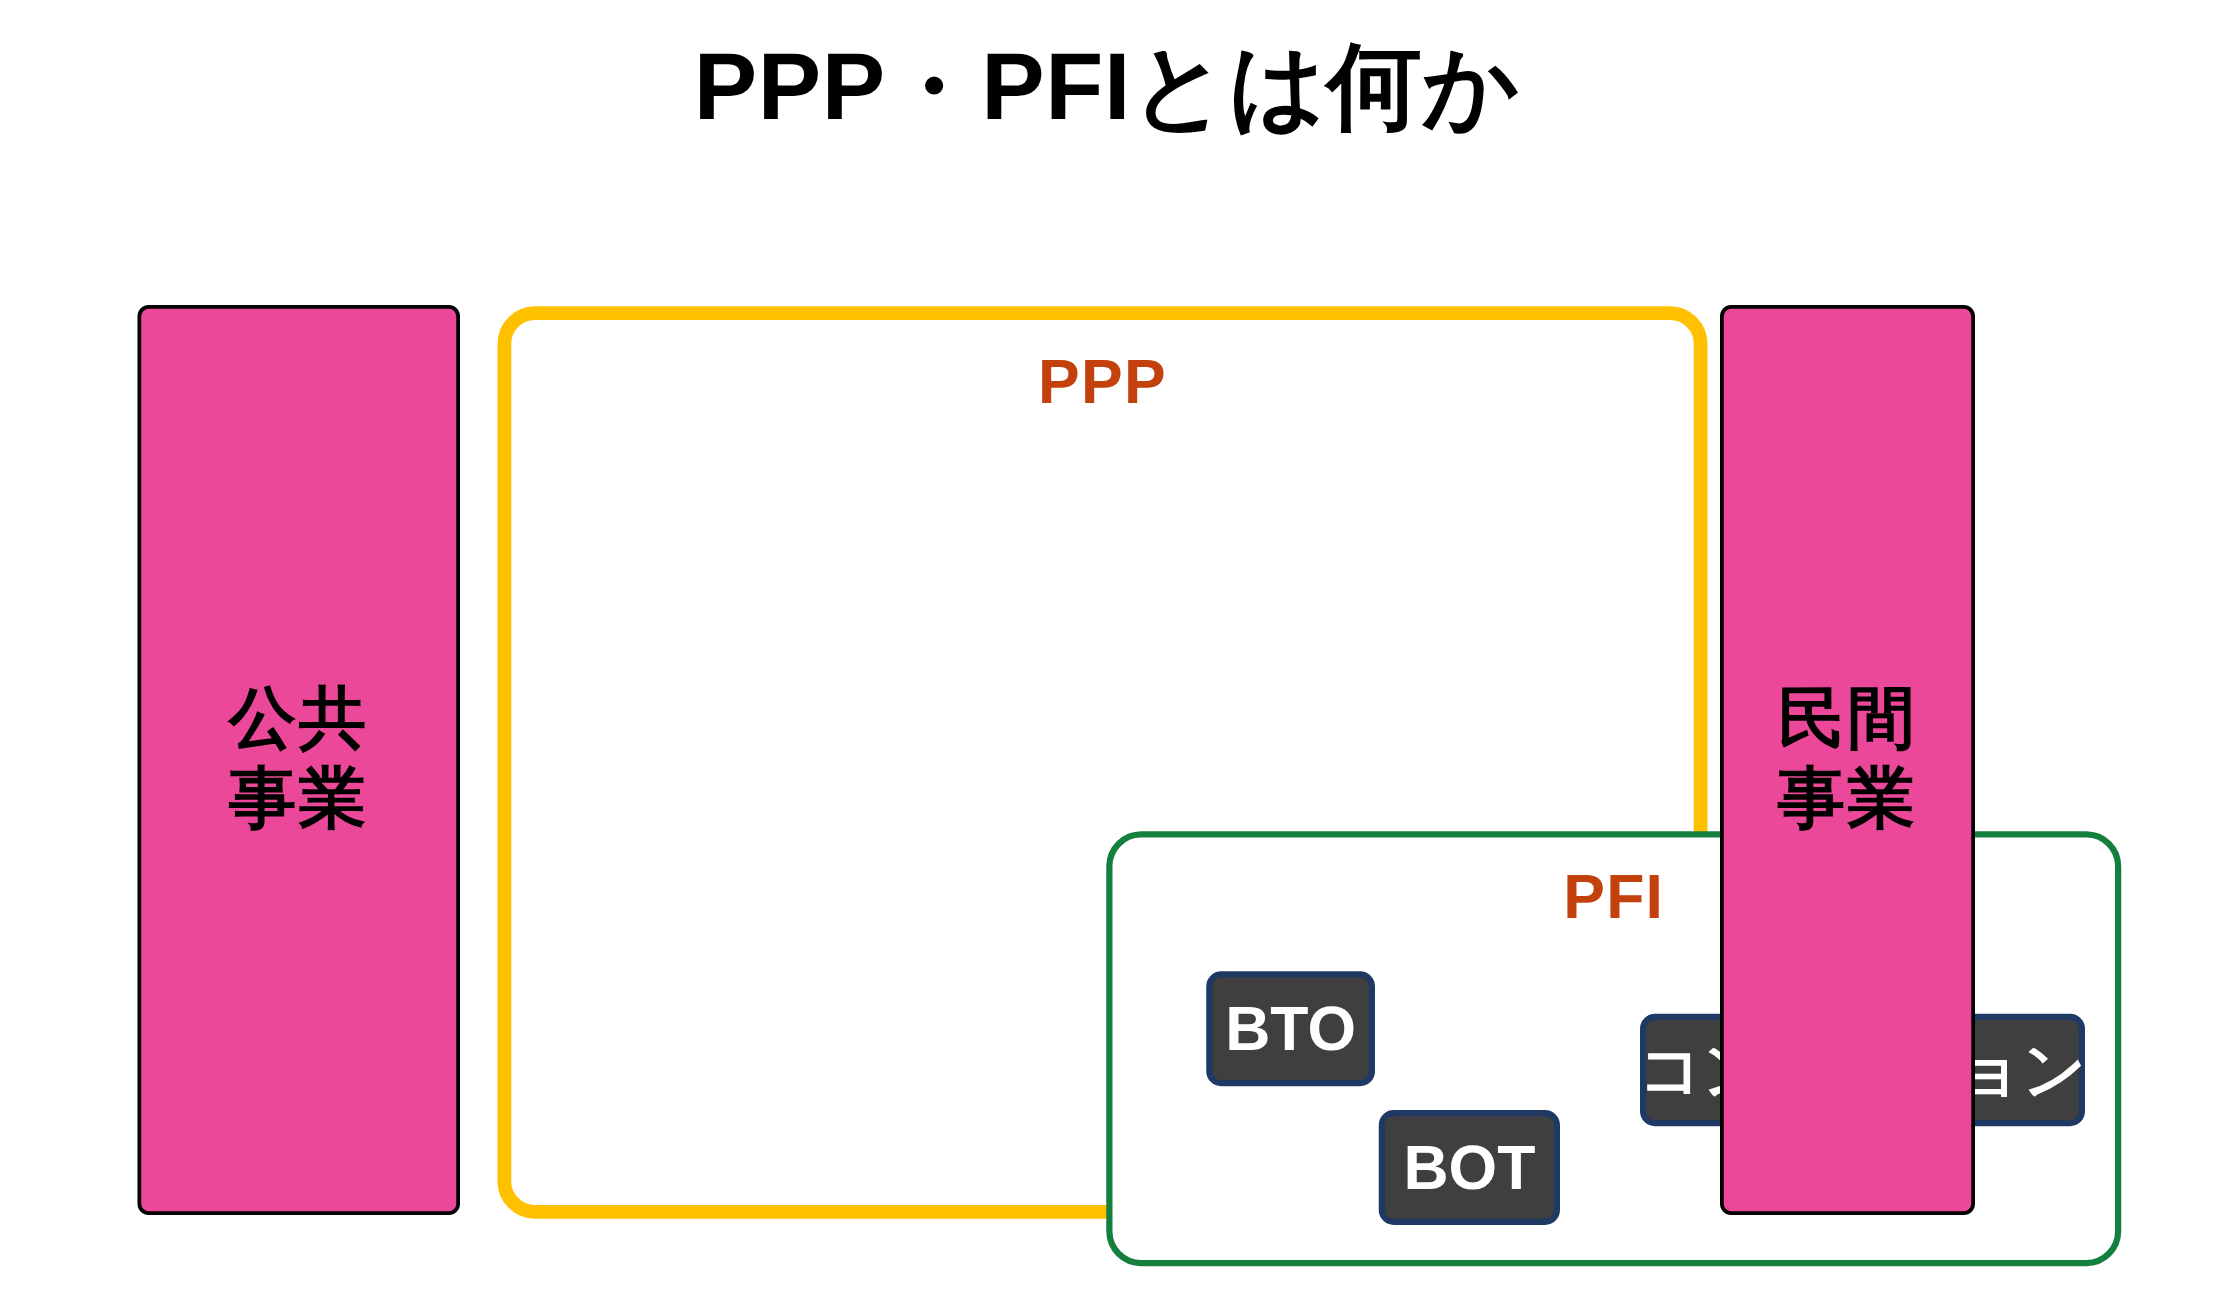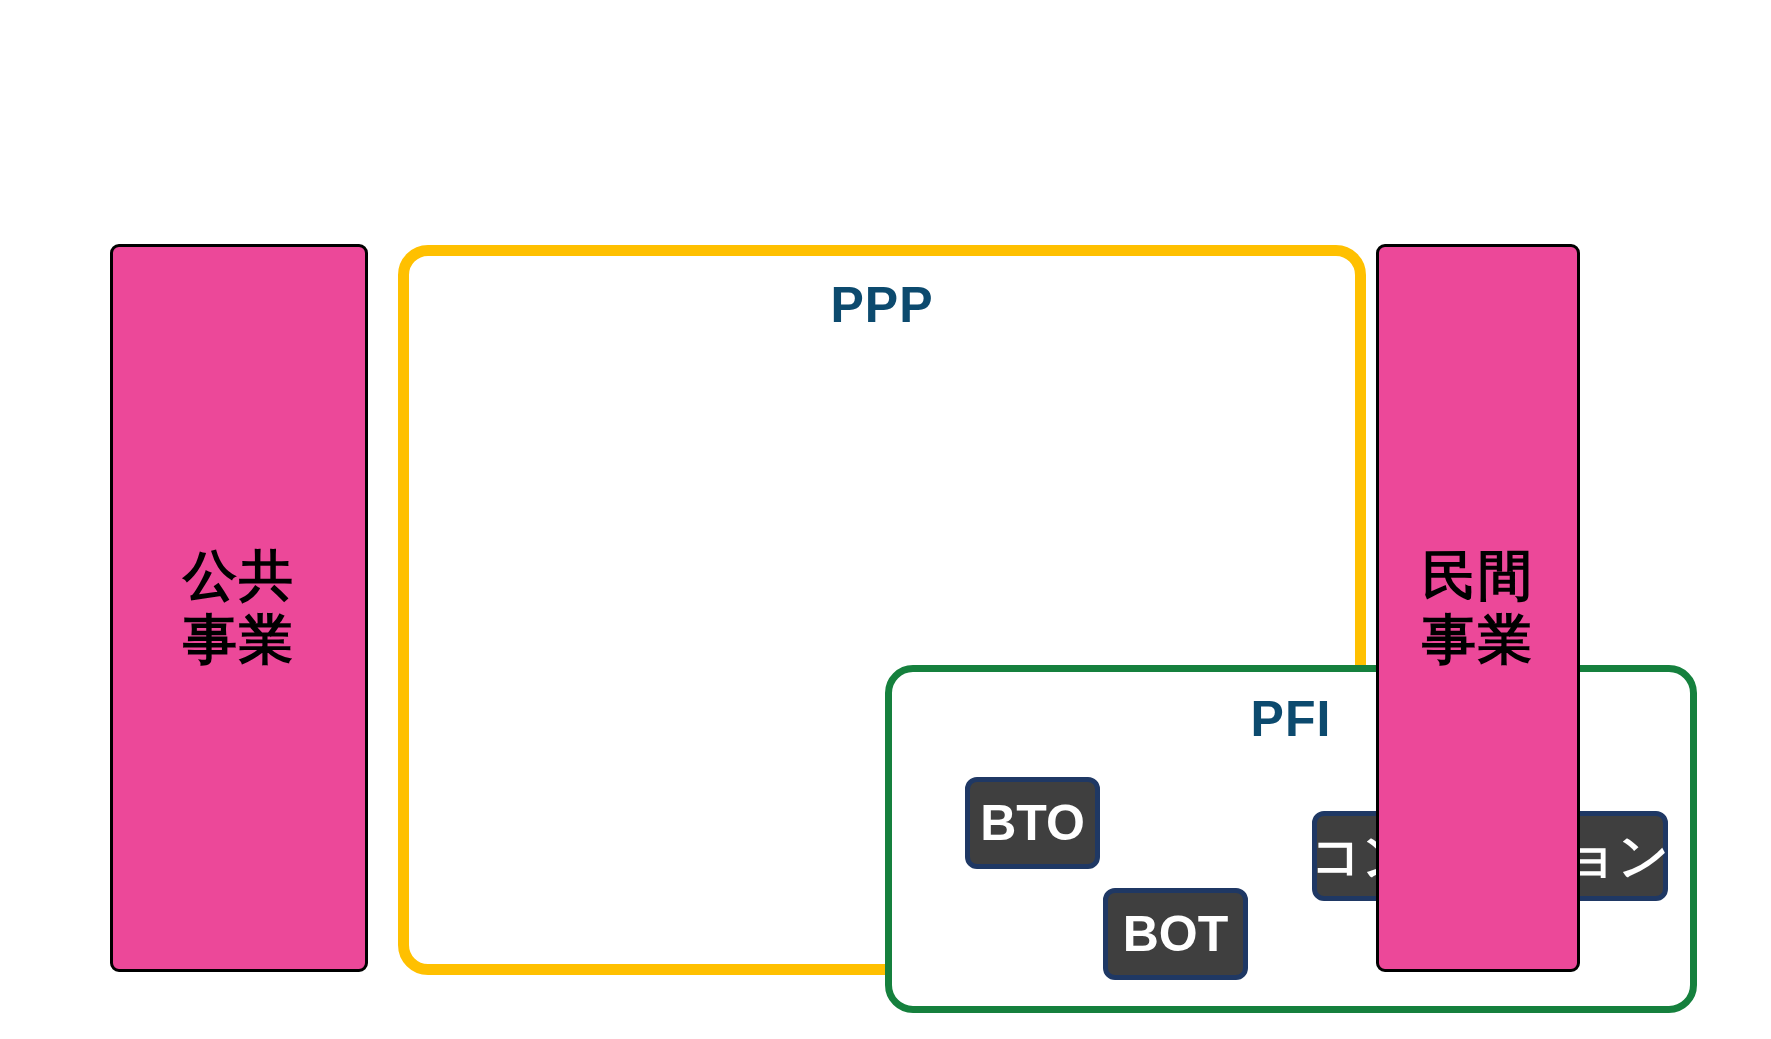--- a/index.html
+++ b/index.html
@@ -57,32 +57,32 @@
     border:11px solid #FFC000;
     border-radius:30px;
     background:#ffffff;
   }
   .group-label{
     position:absolute;
     width:100%;
     text-align:center;
     font-size:50px;
     font-weight:bold;
-    color:#0c4a6e;
+    color:#c2410c;
     letter-spacing:1px;
   }
   #ppp-label{left:0;top:20px;}
 
   
   #pfi-box{
     position:absolute;
     box-sizing:border-box;
     left:476px;top:409px;
     width:812px;height:348px;
-    border:7px solid #15803d;
+    border:5px solid #15803d;
     border-radius:28px;
     background:#ffffff;
   }
   #pfi-label{left:0;top:18px;}
 
   
   .chip{
     position:absolute;
     box-sizing:border-box;
     background:#3f3f3f;
@@ -103,20 +103,21 @@
 
   #chip-bto{left:556px;top:521px;width:135px;height:92px;font-size:50px;}
   #chip-bot{left:694px;top:632px;width:145px;height:92px;font-size:50px;}
   #chip-concession{left:903px;top:555px;width:356px;height:90px;font-size:50px;}
 </style>
 </head>
 <body>
 
 <div id="canvas">
 
+  <div class="title">PPP・PFIとは何か</div>
 
   <div class="plain-box" id="public-box">
     <div class="vtext">
       <span>公共</span><br>
       <span>事業</span>
     </div>
   </div>
 
   <div id="ppp-box">
     <div class="group-label" id="ppp-label">PPP</div>

